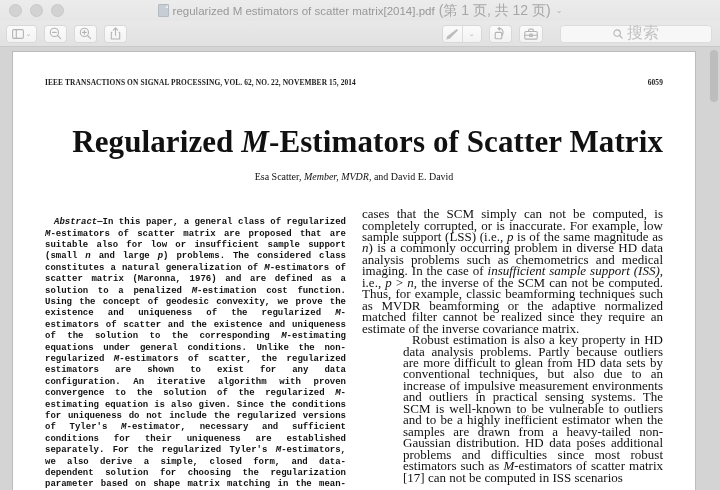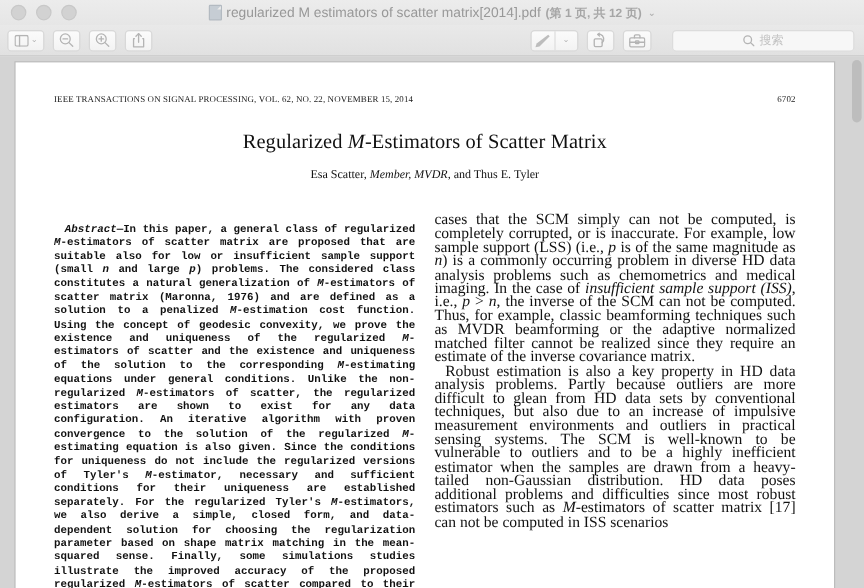--- a/index.html
+++ b/index.html
@@ -73,24 +73,23 @@
     border-width: 0 0 3.5px 3.5px;
     border-style: solid;
     border-color: transparent transparent #eeeeee transparent;
   }
   .title-text {
     font-size: 11.5px;
     color: #989898;
     white-space: nowrap;
   }
   .page-count {
-    font-size: 10px;
+    font-size: 14px;
     color: #a6a6a6;
     white-space: nowrap;
-    font-weight: bold;
   }
   .title-chevron {
     font-size: 8px;
     color: #b0b0b0;
     margin-left: 1px;
   }
 
   
   .toolbar {
     height: 25px;
@@ -157,21 +156,21 @@
     background: #f7f7f7;
     display: flex;
     align-items: center;
     justify-content: center;
     gap: 4px;
     box-sizing: border-box;
     margin-left: 10px;
     margin-right: 2px;
   }
   .search-placeholder {
-    font-size: 10px;
+    font-size: 16px;
     color: #c2c2c2;
   }
 
   
   .content {
     flex: 1;
     position: relative;
     background: #d4d4d4;
     overflow: hidden;
   }
@@ -190,26 +189,27 @@
     font-family: "Liberation Serif", serif;
     color: #111;
   }
   .running-head {
     display: flex;
     justify-content: space-between;
     align-items: baseline;
     font-size: 7.4px;
     letter-spacing: 0.12px;
     color: #1a1a1a;
-    margin-bottom: 22px;
+    margin-bottom: 38px;
+    font-weight: bold;
   }
   .paper-title {
-    text-align: center;
-    font-size: 17px;
-    font-weight: normal;
+    text-align: right;
+    font-size: 31px;
+    font-weight: bold;
     letter-spacing: 0.1px;
     margin: 0 0 12px 0;
     line-height: 1.1;
   }
   .paper-title .mvar { font-style: italic; }
   .authors {
     text-align: center;
     font-size: 10px;
     margin-bottom: 26px;
   }
@@ -221,21 +221,21 @@
   }
   .col { width: 301px; }
   p.body {
     margin: 0 0 0 0;
     font-size: 13px;
     line-height: 11.45px;
     text-align: justify;
     text-justify: inter-word;
     hyphens: none;
   }
-  p.body + p.body { text-indent: 9px; margin-top: 0; }
+  p.body + p.body { text-indent: 9px; margin-top: 0; margin-left: 41px; }
   .abstract {
     font-weight: bold;
     font-size: 9.0px;
     line-height: 11.4px;
     text-align: justify;
     font-family: Liberation Mono, monospace;
   }
   .abstract .lead { font-style: italic; font-weight: bold; }
   .ital { font-style: italic; }
   .indent-first { text-indent: 9px; }
@@ -376,26 +376,26 @@
     </div>
   </div>
 
   <div class="content">
 
     <div class="page">
       <div class="page-inner">
 
         <div class="running-head">
           <span>IEEE TRANSACTIONS ON SIGNAL PROCESSING, VOL. 62, NO. 22, NOVEMBER 15, 2014</span>
-          <span>6702</span>
+          <span>6059</span>
         </div>
 
         <h1 class="paper-title"><span>Regularized </span><span class="mvar">M</span><span>-Estimators of Scatter Matrix</span></h1>
 
-        <div class="authors"><span>Esa Scatter, </span><span class="ital">Member, MVDR</span><span>, and  Thus E. Tyler</span></div>
+        <div class="authors"><span>Esa Scatter, </span><span class="ital">Member, MVDR</span><span>, and  David E. David</span></div>
 
         <div class="columns">
 
           <div class="col">
             <p class="abstract indent-first"><span class="lead">Abstract</span><span>—In this paper, a general class of regularized <i>M</i>-estimators of scatter matrix are proposed that are suitable also for low or insufficient sample support (small <i>n</i> and large <i>p</i>) problems. The considered class constitutes a natural generalization of <i>M</i>-estimators of scatter matrix (Maronna, 1976) and are defined as a solution to a penalized <i>M</i>-estimation cost function. Using the concept of geodesic convexity, we prove the existence and uniqueness of the regularized <i>M</i>-estimators of scatter and the existence and uniqueness of the solution to the corresponding <i>M</i>-estimating equations under general conditions. Unlike the non-regularized <i>M</i>-estimators of scatter, the regularized estimators are shown to exist for any data configuration. An iterative algorithm with proven convergence to the solution of the regularized <i>M</i>-estimating equation is also given. Since the conditions for uniqueness do not include the regularized versions of Tyler's <i>M</i>-estimator, necessary and sufficient conditions for their uniqueness are established separately. For the regularized Tyler's <i>M</i>-estimators, we also derive a simple, closed form, and data-dependent solution for choosing the regularization parameter based on shape matrix matching in the mean-squared sense. Finally, some simulations studies illustrate the improved accuracy of the proposed regularized <i>M</i>-estimators of scatter compared to their non-regularized counterparts in low sample support problems. An example of radar detection using normalized matched filter (NMF) illustrate that an adaptive NMF</span></p>
           </div>
 
           <div class="col">
             <p class="body">cases that the SCM simply can not be computed, is completely corrupted, or is inaccurate. For example, low sample support (LSS) (i.e., <i>p</i> is of the same magnitude as <i>n</i>) is a commonly occurring problem in diverse HD data analysis problems such as chemometrics and medical imaging. In the case of <i>insufficient sample support (ISS)</i>, i.e., <i>p</i> &gt; <i>n</i>, the inverse of the SCM can not be computed. Thus, for example, classic beamforming techniques such as MVDR beamforming or the adaptive normalized matched filter cannot be realized since they require an estimate of the inverse covariance matrix.</p>
             <p class="body">Robust estimation is also a key property in HD data analysis problems. Partly because outliers are more difficult to glean from HD data sets by conventional techniques, but also due to an increase of impulsive measurement environments and outliers in practical sensing systems. The SCM is well-known to be vulnerable to outliers and to be a highly inefficient estimator when the samples are drawn from a heavy-tailed non-Gaussian distribution. HD data poses additional problems and difficulties since most robust estimators such as <i>M</i>-estimators of scatter matrix [17] can not be computed in ISS scenarios</p>

